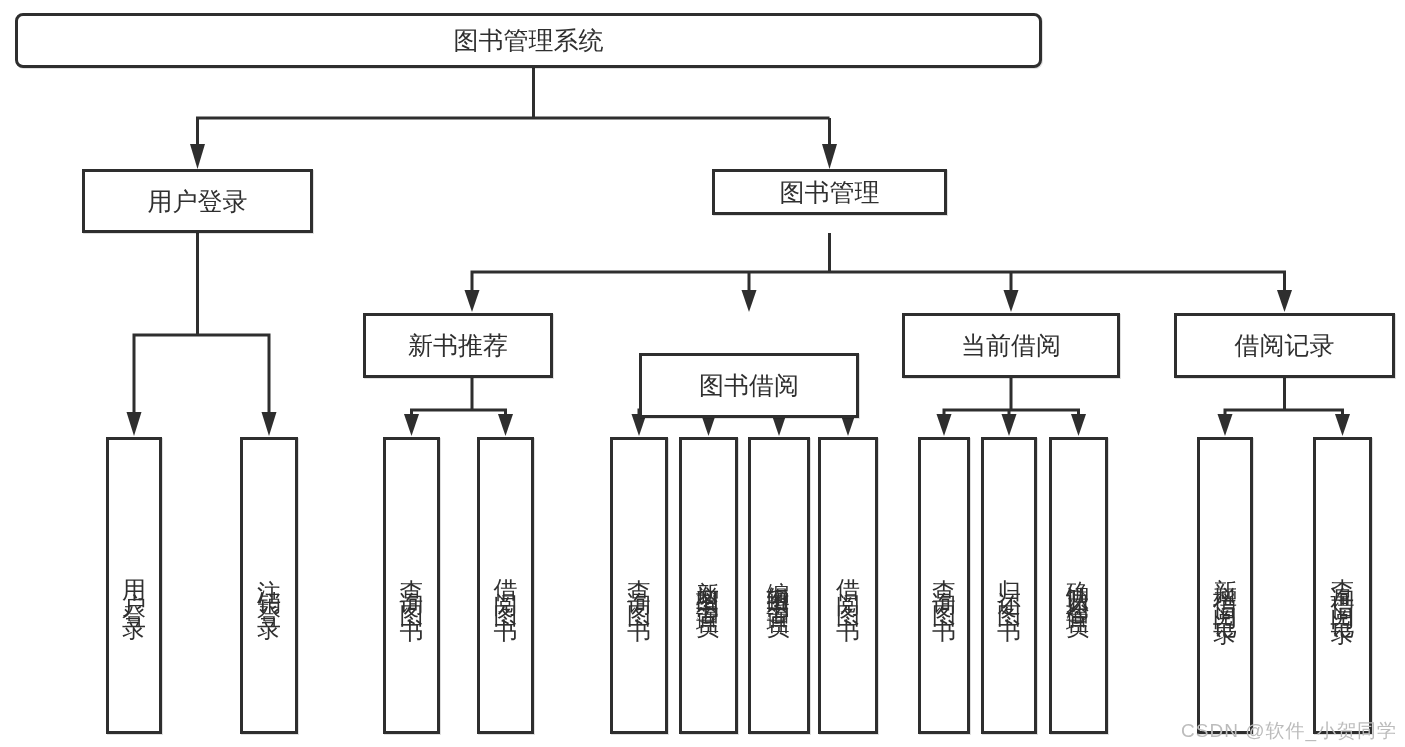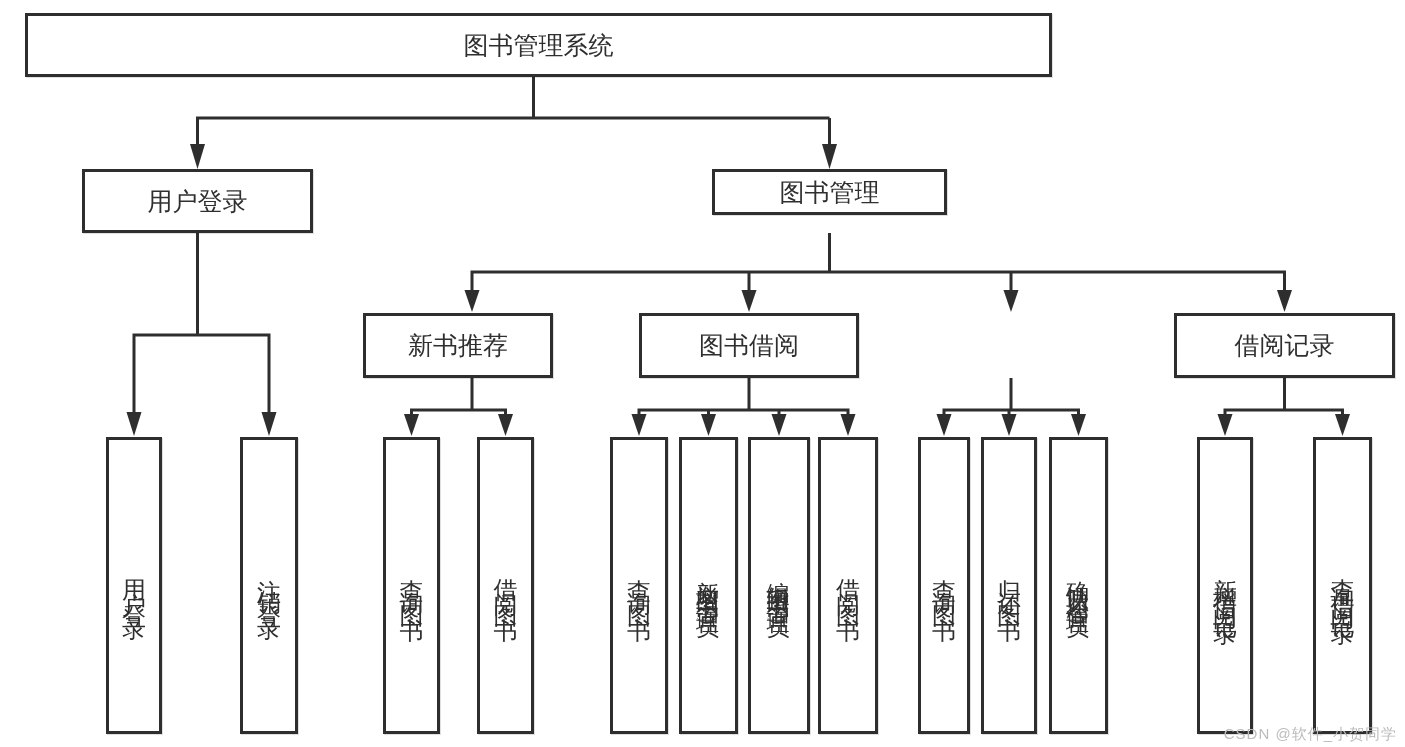--- a/index.html
+++ b/index.html
@@ -22,28 +22,28 @@
     box-sizing:border-box;
     border:3px solid var(--line);
     background:#ffffff;
     display:flex;align-items:center;justify-content:center;
     color:var(--text);
     font-size:25px;
     white-space:nowrap;
     box-shadow:1px 1px 0 rgba(0,0,0,0.12);
   }
   
-  .n-root{left:25px;top:13px;width:1027px;height:64px;}
+  .n-root{left:15px;top:13px;width:1027px;height:55px;border-radius:8px;}
   
   .n-user-login{left:82px;top:169px;width:231px;height:64px;}
   .n-book-mgmt{left:712px;top:169px;width:235px;height:46px;}
   
   .lvl2{top:313px;height:65px;}
   .n-new-book{left:363px;width:190px;}
-  .n-book-borrow{left:639px;width:220px;}
+  .n-book-borrow{left:639px;width:220px;margin-top:40px;}
   .n-current-borrow{left:902px;width:218px;}
   .n-borrow-records{left:1174px;width:221px;}
   
   .leaf{
     top:437px;height:297px;
     writing-mode:vertical-rl;
     text-orientation:mixed;
     font-size:24px;
     letter-spacing:13px;
     padding:6px 0;
@@ -59,21 +59,21 @@
   .l-c3{left:748px;width:62px;}
   .l-c4{left:818px;width:60px;}
   .l-d1{left:918px;width:52px;}
   .l-d2{left:981px;width:56px;}
   .l-d3{left:1049px;width:59px;}
   .l-e1{left:1197px;width:56px;}
   .l-e2{left:1313px;width:59px;}
   .watermark{
     position:absolute;
     right:8px;bottom:3px;
-    font-size:15px;
+    font-size:19px;
     color:#bcbcbc;
     letter-spacing:1px;
     white-space:nowrap;
   }
 </style>
 </head>
 <body>
 
 <div id="canvas">
 
@@ -124,20 +124,21 @@
     </g>
   </svg>
 
   <div class="node n-root">图书管理系统</div>
 
   <div class="node n-user-login">用户登录</div>
   <div class="node n-book-mgmt">图书管理</div>
 
   <div class="node lvl2 n-new-book">新书推荐</div>
   <div class="node lvl2 n-book-borrow">图书借阅</div>
+  <div class="node lvl2 n-current-borrow">当前借阅</div>
   <div class="node lvl2 n-borrow-records">借阅记录</div>
 
   <div class="node leaf l-a1">用户登录</div>
   <div class="node leaf l-a2">注销登录</div>
 
   <div class="node leaf l-b1">查询图书</div>
   <div class="node leaf l-b2">借阅图书</div>
 
   <div class="node leaf l-c1">查询图书</div>
   <div class="node leaf long l-c2">新增图书（管理员）</div>

